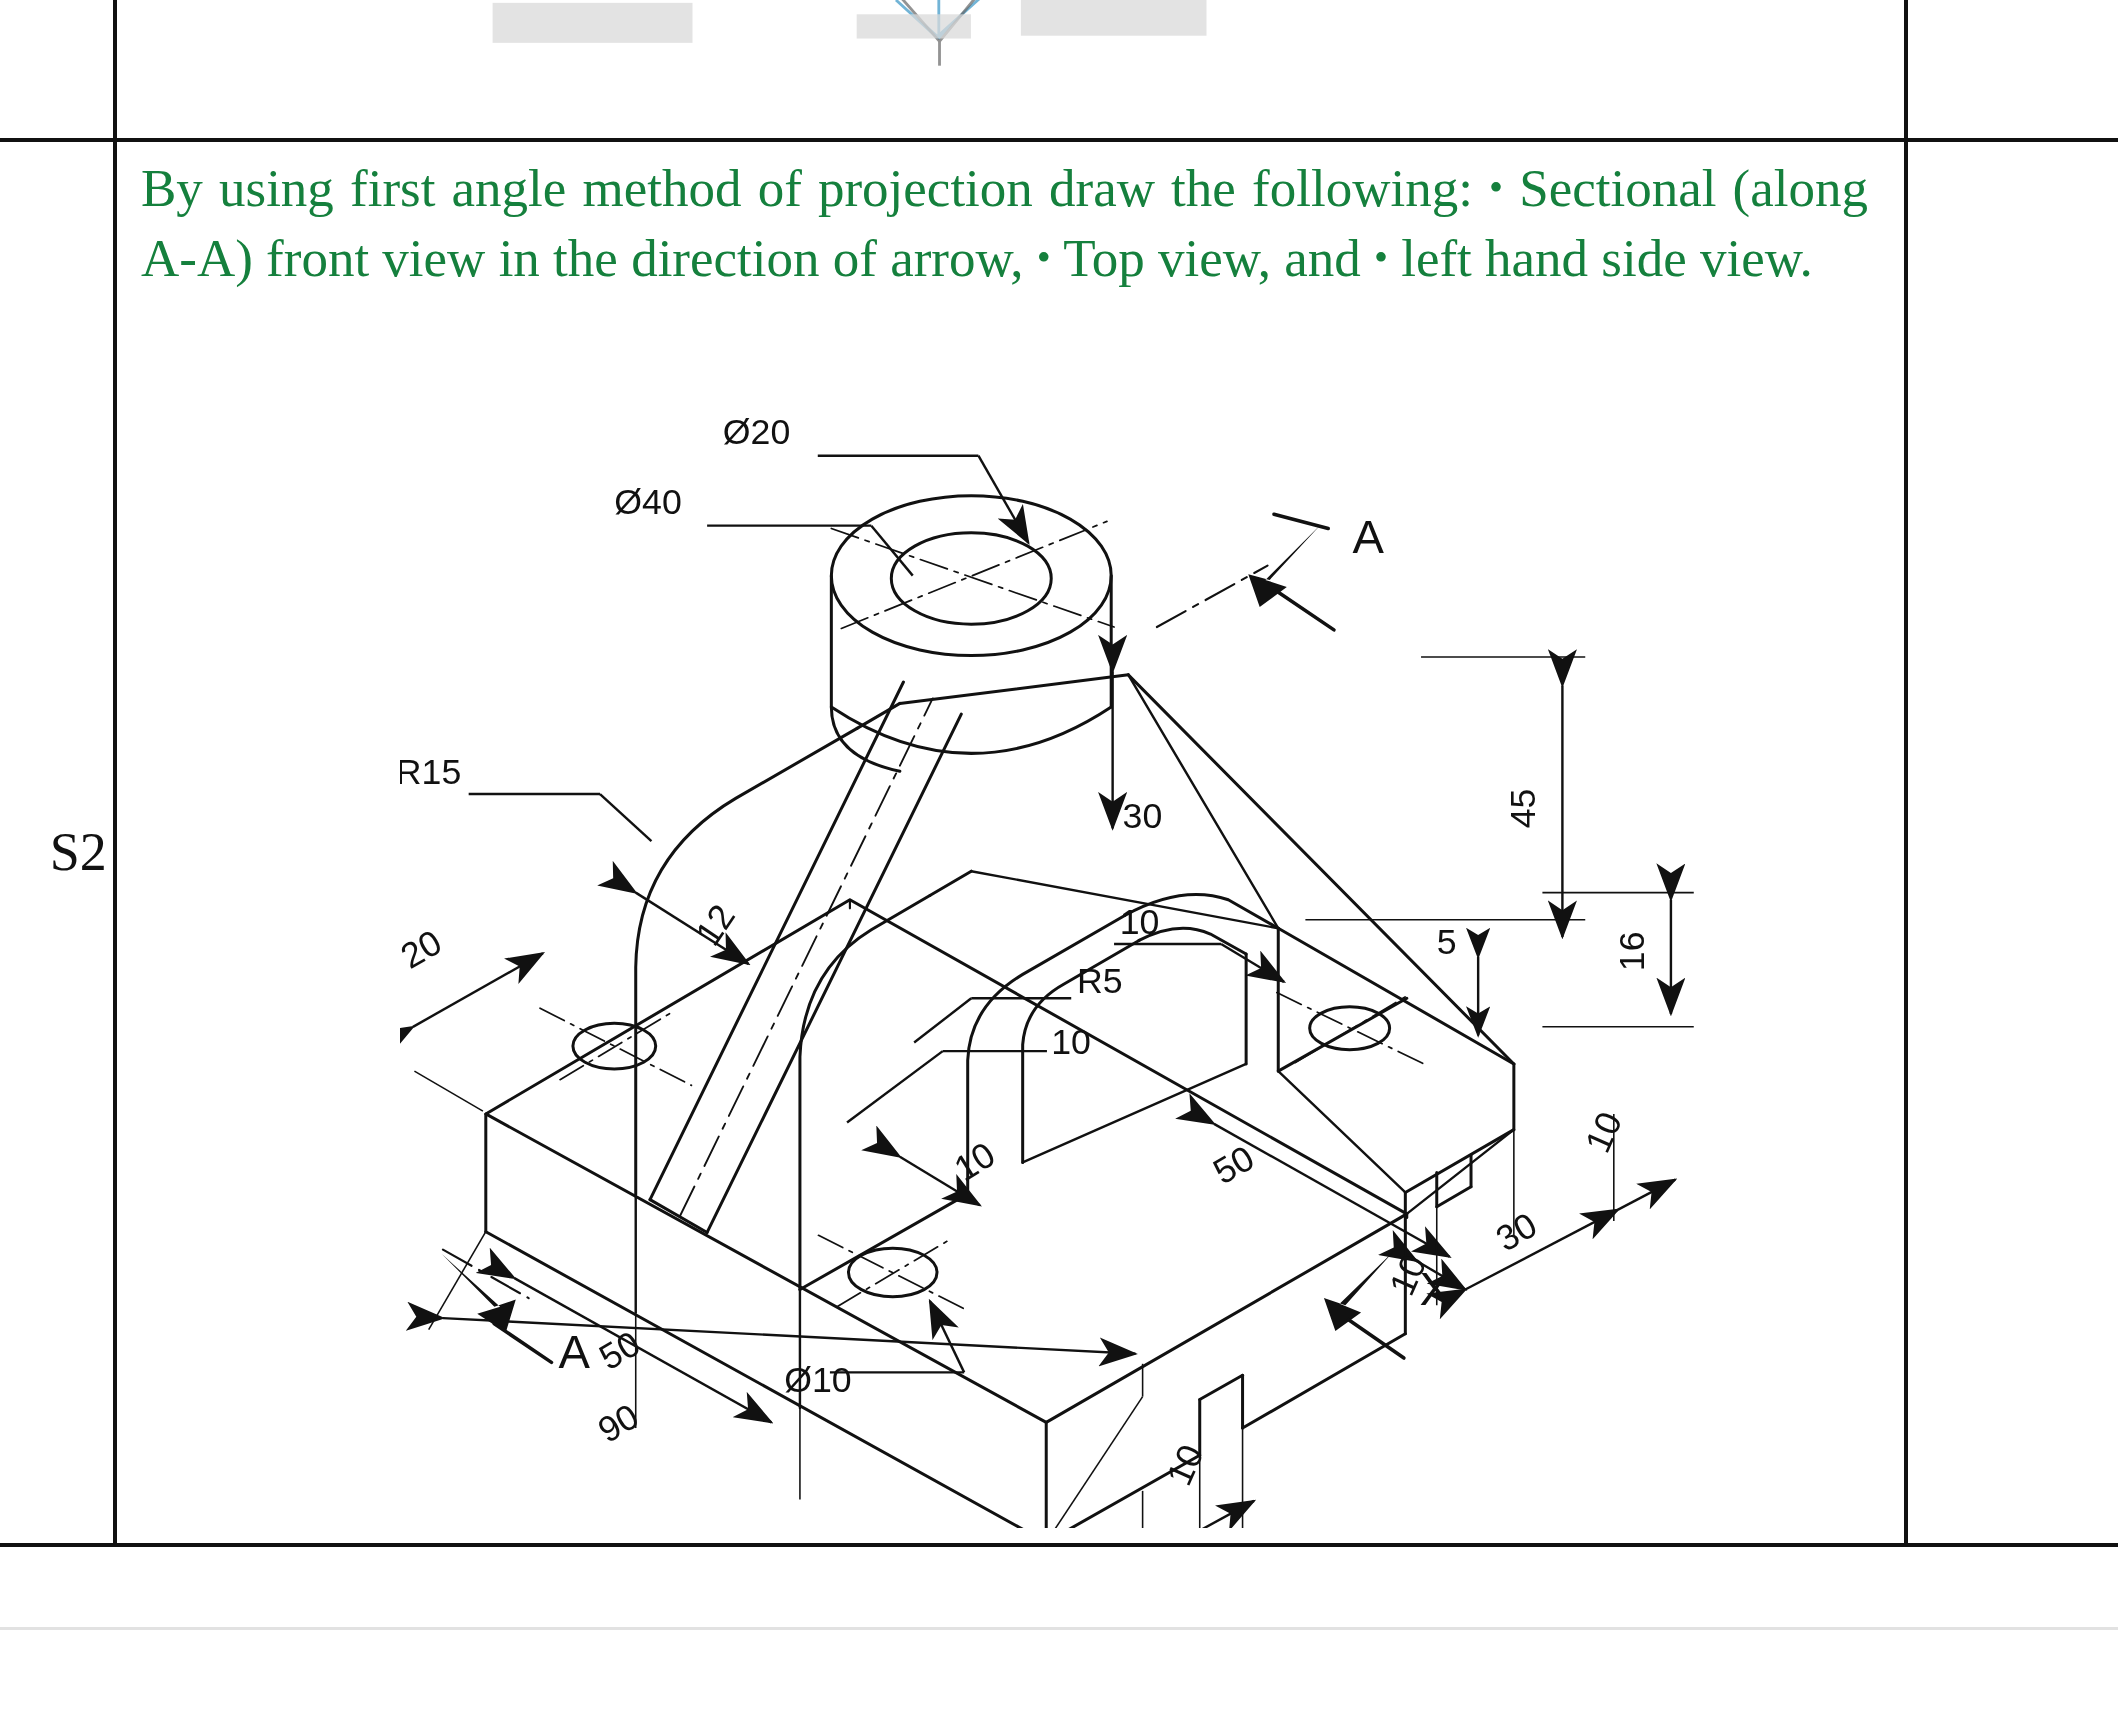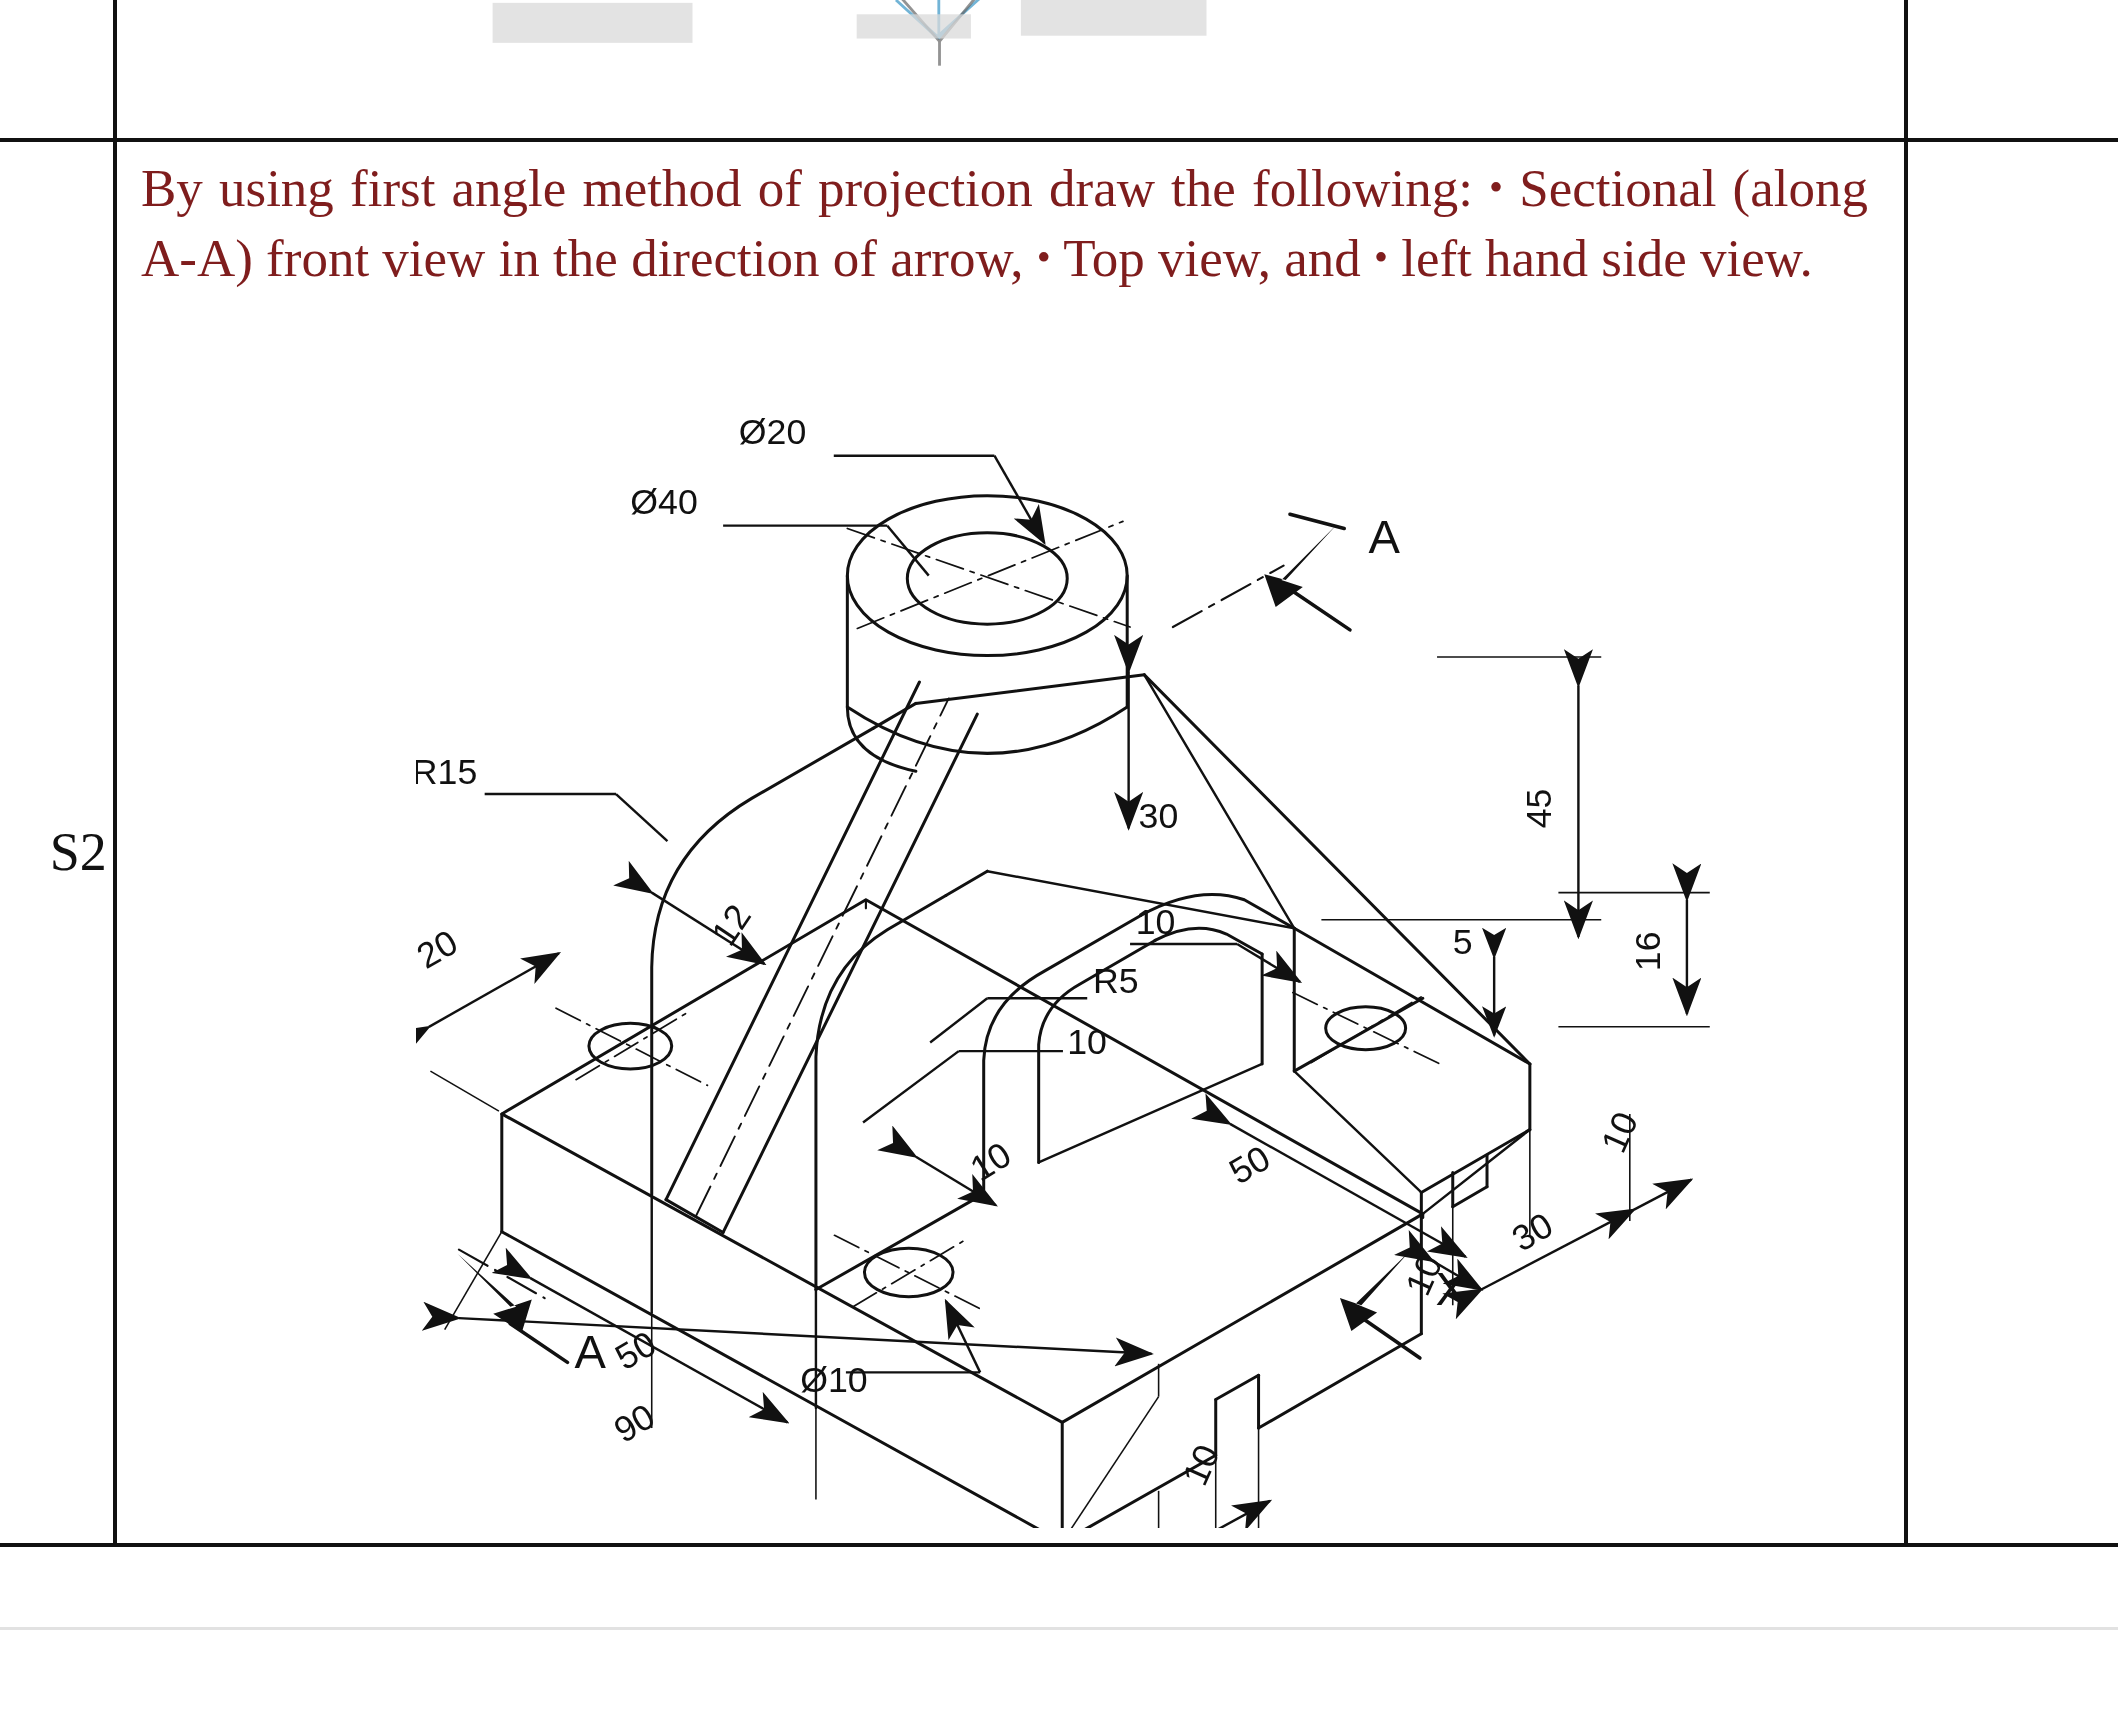--- a/index.html
+++ b/index.html
@@ -13,29 +13,29 @@
   .hline-top{left:0;top:138px;width:2119px;height:3.6px;}
   .hline-bottom{left:0;top:1543px;width:2119px;height:4.3px;}
   .hline-faint{left:0;top:1627px;width:2119px;height:2.9px;background:#e2e2e2;}
 
   
   .marks{position:absolute;left:-14.3px;top:821px;width:121px;text-align:right;
          font-size:54px;color:#111;font-family:"Liberation Serif",serif;}
 
   
   .qtext{position:absolute;left:141px;top:153px;width:1727px;
-         font-size:53px;line-height:1.33;color:#7f1d1d;text-align:justify;
+         font-size:53px;line-height:1.33;color:#15803d;text-align:justify;
          font-family:"Liberation Serif",serif;}
   .qtext .bull{font-size:40px;vertical-align:0.12em;}
 
   
   .topfrag{position:absolute;left:0;top:0;width:2119px;height:138px;overflow:hidden;}
 
   
-  .drawing{position:absolute;left:416px;top:400px;width:1371px;height:1128px;}
+  .drawing{position:absolute;left:400px;top:400px;width:1371px;height:1128px;}
   .drawing svg{display:block;width:100%;height:100%;}
 
   .dimtxt{font-family:"Liberation Sans",sans-serif;font-weight:400;fill:#111;}
 </style>
 </head>
 <body>
 
 <div id="page">
 
   <div class="topfrag">

